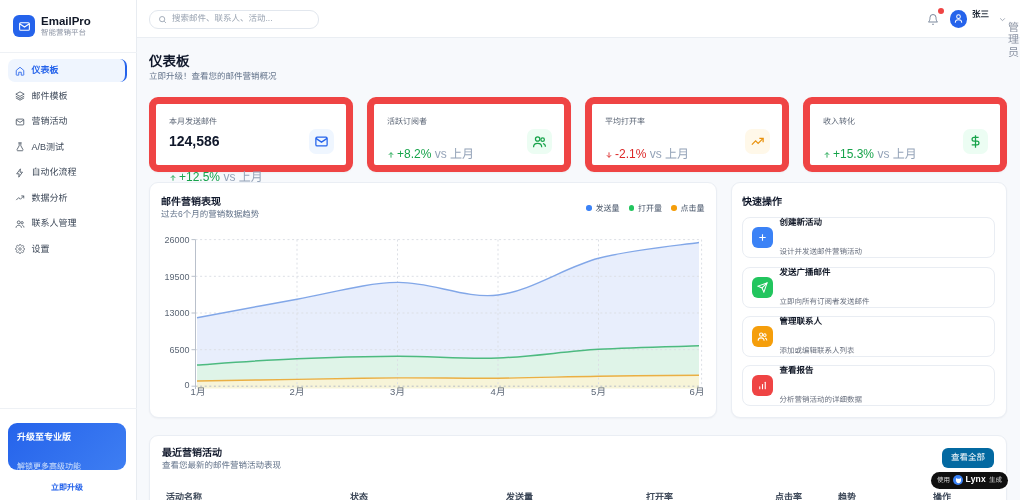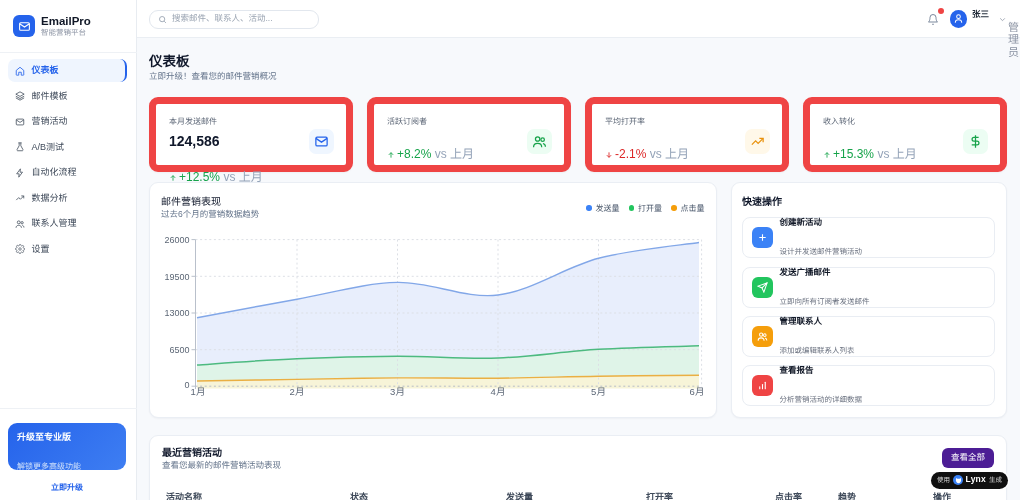--- a/index.html
+++ b/index.html
@@ -34,36 +34,36 @@
 
 .scard{top:97px;width:204px;height:75px;background:#fff;border:7px solid #ef4444;border-radius:9px;box-shadow:0 1px 2px rgba(16,24,40,.04);padding:13px 13px}
 .scard .lb{font-size:8px;color:#5b6575}
 .scard .vl{font-size:14px;font-weight:bold;color:#0f172a;margin-top:7px}
 .scard .ch{font-size:12px;color:#94a3b8;margin-top:22px}
 .scard .up{color:#16a34a}
 .scard .dn{color:#dc2626}
 .sic{position:absolute;right:12px;top:25px;width:25px;height:25px;border-radius:7px;display:flex;align-items:center;justify-content:center}
 
 #chart{left:149px;top:182px;width:568px;height:236px;background:#fff;border:1px solid #eaeef4;border-radius:9px;box-shadow:0 1px 2px rgba(16,24,40,.04)}
-#ch-t{left:161px;top:196px;font-size:10px;font-weight:normal;color:#0f172a}
+#ch-t{left:161px;top:196px;font-size:10px;font-weight:bold;color:#0f172a}
 #ch-s{left:161px;top:209.5px;font-size:8.5px;color:#64748b}
 .lgi{display:flex;align-items:center;font-size:8px;color:#475569}
 .dot{width:5.5px;height:5.5px;border-radius:50%;margin-right:4px}
 
 #qa{left:730.5px;top:182px;width:276px;height:236px;background:#fff;border:1px solid #eaeef4;border-radius:9px;box-shadow:0 1px 2px rgba(16,24,40,.04)}
 #qa-t{left:742px;top:195.5px;font-size:10px;font-weight:bold;color:#0f172a}
 .qai{left:742px;width:253px;height:41px;border:1px solid #e9edf3;border-radius:8px;display:flex;align-items:center;padding-left:9px}
 .qic{width:21px;height:21px;border-radius:6px;flex:none;display:flex;align-items:center;justify-content:center;margin-right:6.5px}
 .qai .tt{font-size:8.5px;font-weight:bold;color:#111827}
 .qai .dd{font-size:7.5px;color:#6b7280;margin-top:20px}
 
 #recent{left:149px;top:435px;width:858px;height:80px;background:#fff;border:1px solid #eaeef4;border-radius:9px;box-shadow:0 1px 2px rgba(16,24,40,.04)}
 #rc-t{left:162px;top:447px;font-size:10px;font-weight:bold;color:#0f172a}
 #rc-s{left:162px;top:460.5px;font-size:8.5px;color:#64748b}
-#rc-btn{left:942px;top:447.5px;width:52px;height:20px;background:#4c1d95;color:#fff;font-size:8.5px;border-radius:6px;display:flex;align-items:center;justify-content:center}
+#rc-btn{left:942px;top:447.5px;width:52px;height:20px;background:#0369a1;color:#fff;font-size:8.5px;border-radius:6px;display:flex;align-items:center;justify-content:center}
 .th{top:491.5px;font-size:9px;font-weight:bold;color:#3f4a5a}
 
 #lynx{left:931px;top:471.5px;width:77px;height:17px;border-radius:9px;background:#101010;display:flex;align-items:center;justify-content:center;box-shadow:0 0 0 1.5px rgba(255,255,255,.85)}
 #lynx .a{font-size:6.5px;color:#d9d9d9}
 #lynx .n{font-size:8.5px;font-weight:bold;color:#fff;margin:0 3px 0 2.5px;letter-spacing:.2px}
 #lynx .c{width:10px;height:10px;border-radius:50%;background:#3b82f6;margin-left:3px;display:flex;align-items:center;justify-content:center;flex:none}
 </style>
 </head>
 <body>
 

